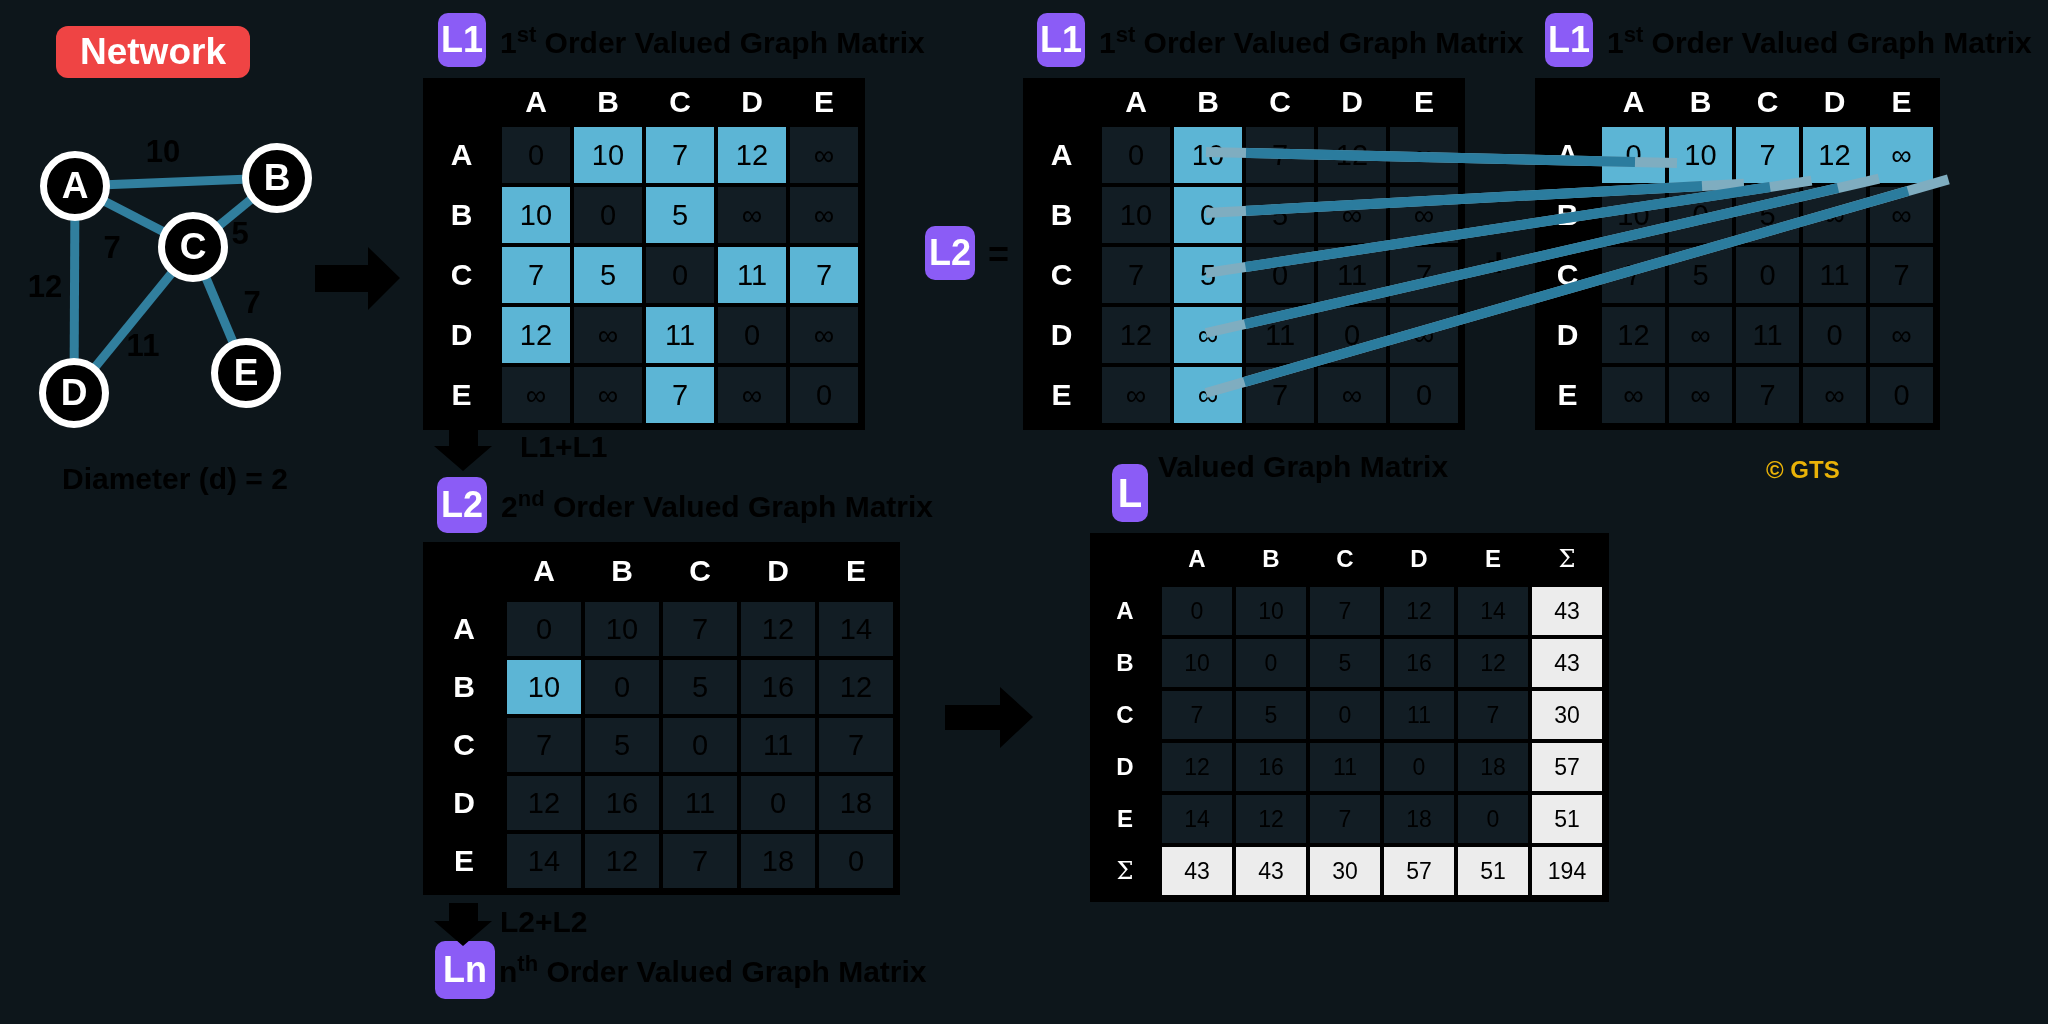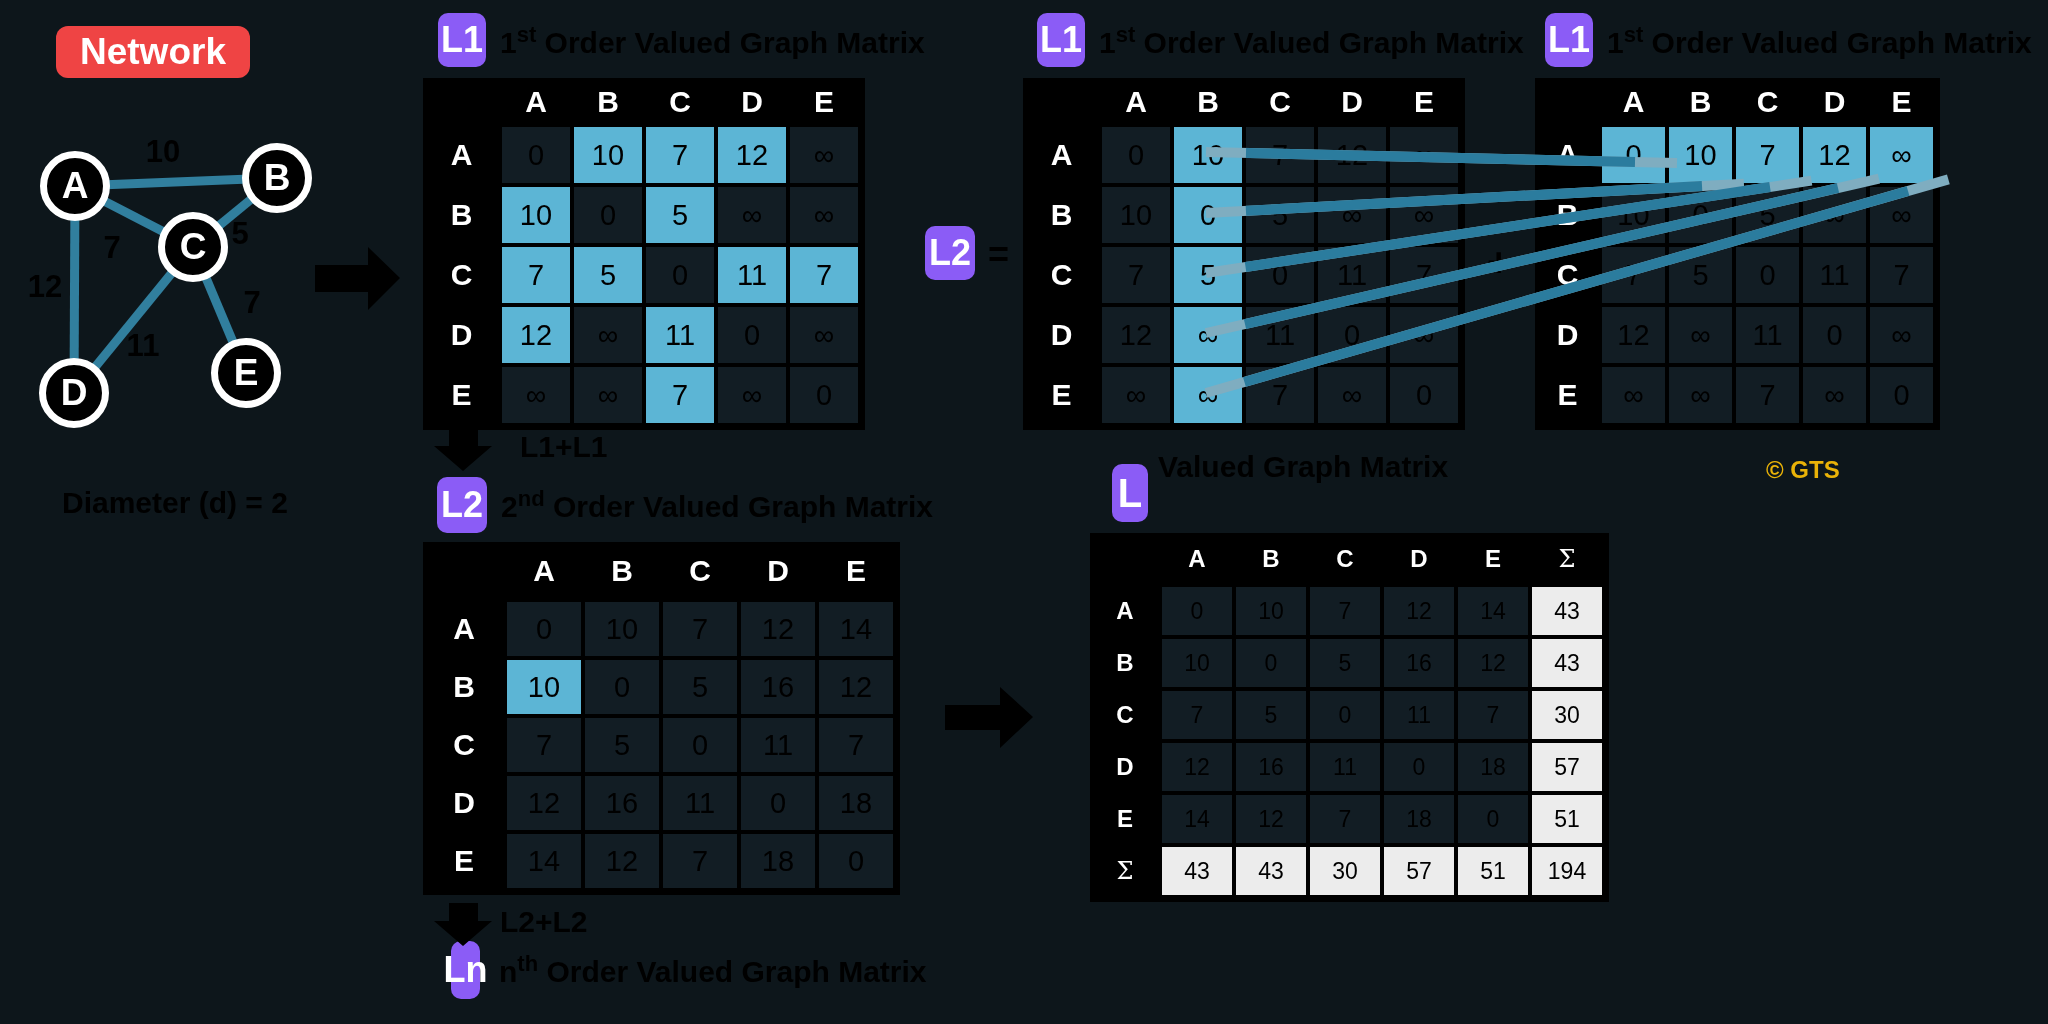--- a/index.html
+++ b/index.html
@@ -63,21 +63,21 @@
       <div class="edge-label" style="left: 45px; top: 287px;">12</div>
       <div class="edge-label" style="left: 240px; top: 234px;">5</div>
       <div class="edge-label" style="left: 143px; top: 346px;">11</div>
       <div class="edge-label" style="left: 252px; top: 303px;">7</div>
       <div class="node" style="left: 75px; top: 186px;">A</div>
       <div class="node" style="left: 277px; top: 178px;">B</div>
       <div class="node" style="left: 193px; top: 247px;">C</div>
       <div class="node" style="left: 74px; top: 393px;">D</div>
       <div class="node" style="left: 246px; top: 373px;">E</div>
     </div>
-  <div class="dark-label" style="left:62px;top:462px;margin-top:24px;">Diameter (d) = 2</div>
+  <div class="dark-label" style="left:62px;top:462px;">Diameter (d) = 2</div>
 </div>
 
 <div class="badge" style="left:438px;top:13px;width:48px;height:54px;">L1</div>
 <div class="title" style="left:500px;top:22px;"><span>1</span><sup>st</sup><span> Order Valued Graph Matrix</span></div>
 <div class="matrix" id="m-matrix1" style="left: 423px; top: 78px; grid-template-columns: 77px 72px 72px 72px 72px 72px; grid-template-rows: 47px 60px 60px 60px 60px 60px;">
     <div class="hdr"></div>
     <div class="hdr">A</div>
     <div class="hdr">B</div>
     <div class="hdr">C</div>
     <div class="hdr">D</div>
@@ -239,21 +239,21 @@
     <div class="cell">18</div>
     <div class="hdr">E</div>
     <div class="cell">14</div>
     <div class="cell">12</div>
     <div class="cell">7</div>
     <div class="cell">18</div>
     <div class="cell">0</div>
   </div>
 <div class="dark-label" style="left:500px;top:905px;">L2+L2</div>
 
-<div class="badge" style="left:435px;top:941px;width:29px;height:58px;margin-left:16px;">Ln</div>
+<div class="badge" style="left:435px;top:941px;width:60px;height:58px;">Ln</div>
 <div class="title" style="left:499px;top:951px;"><span>n</span><sup>th</sup><span> Order Valued Graph Matrix</span></div>
 
 <div class="badge" style="left:1112px;top:464px;width:36px;height:58px;font-size:40px;">L</div>
 <div class="title" style="left:1158px;top:446px;"><span></span><sup></sup><span>Valued Graph Matrix</span></div>
 <div class="matrix mL" id="m-matrixL" style="left: 1090px; top: 533px; grid-template-columns: 70px 74px 74px 74px 74px 74px 74px; grid-template-rows: 52px 52px 52px 52px 52px 52px 52px;">
     <div class="hdr"></div>
     <div class="hdr">A</div>
     <div class="hdr">B</div>
     <div class="hdr">C</div>
     <div class="hdr">D</div>

